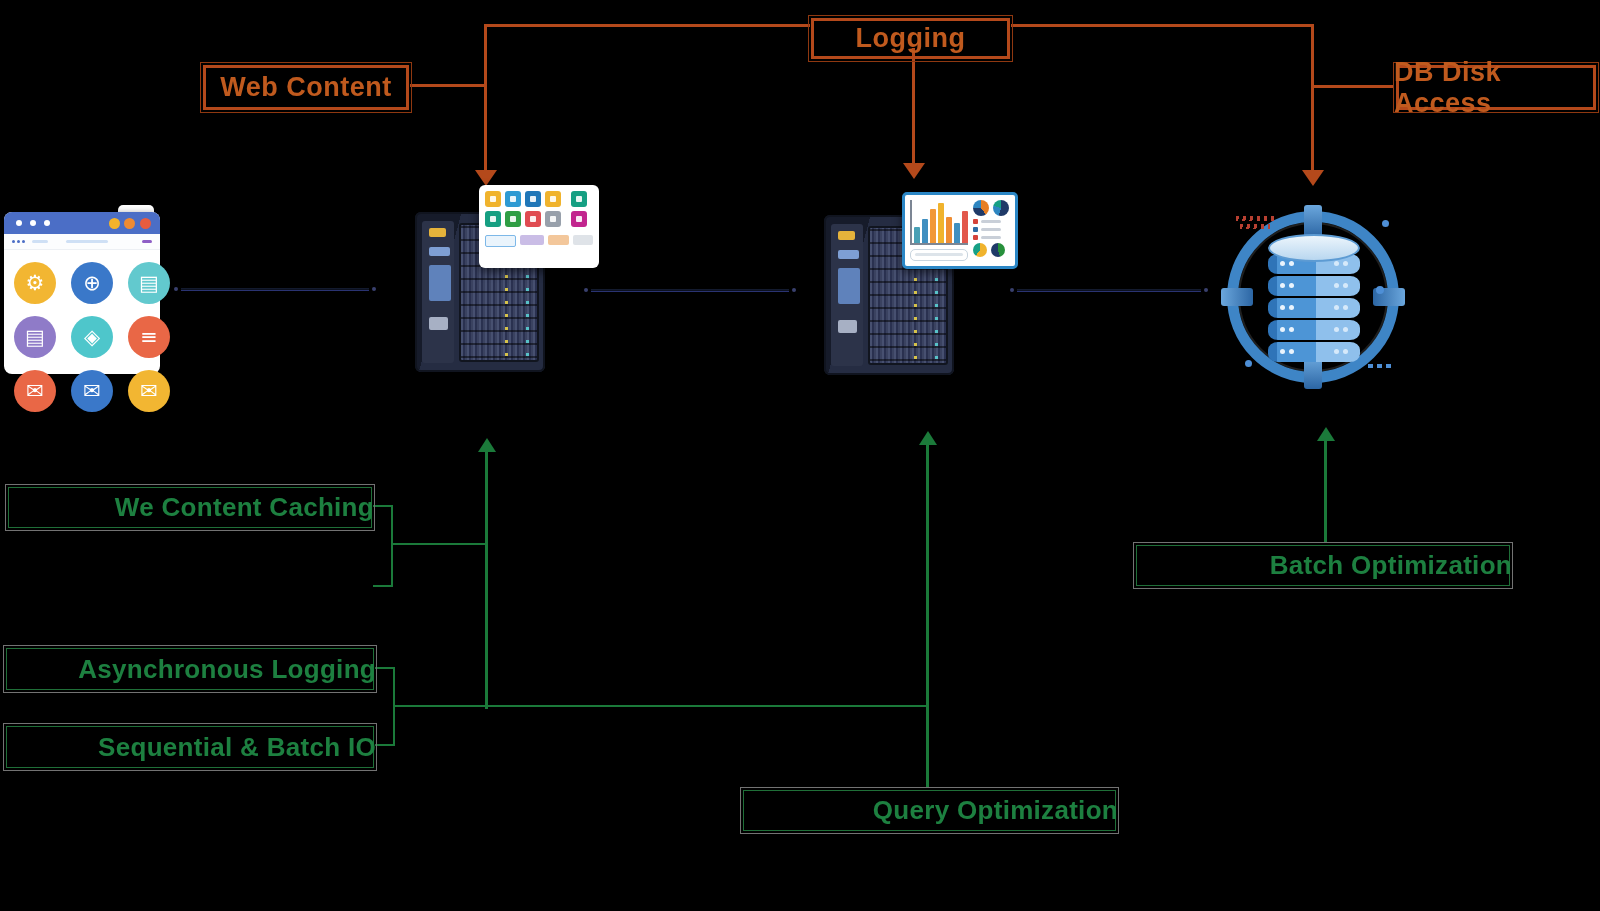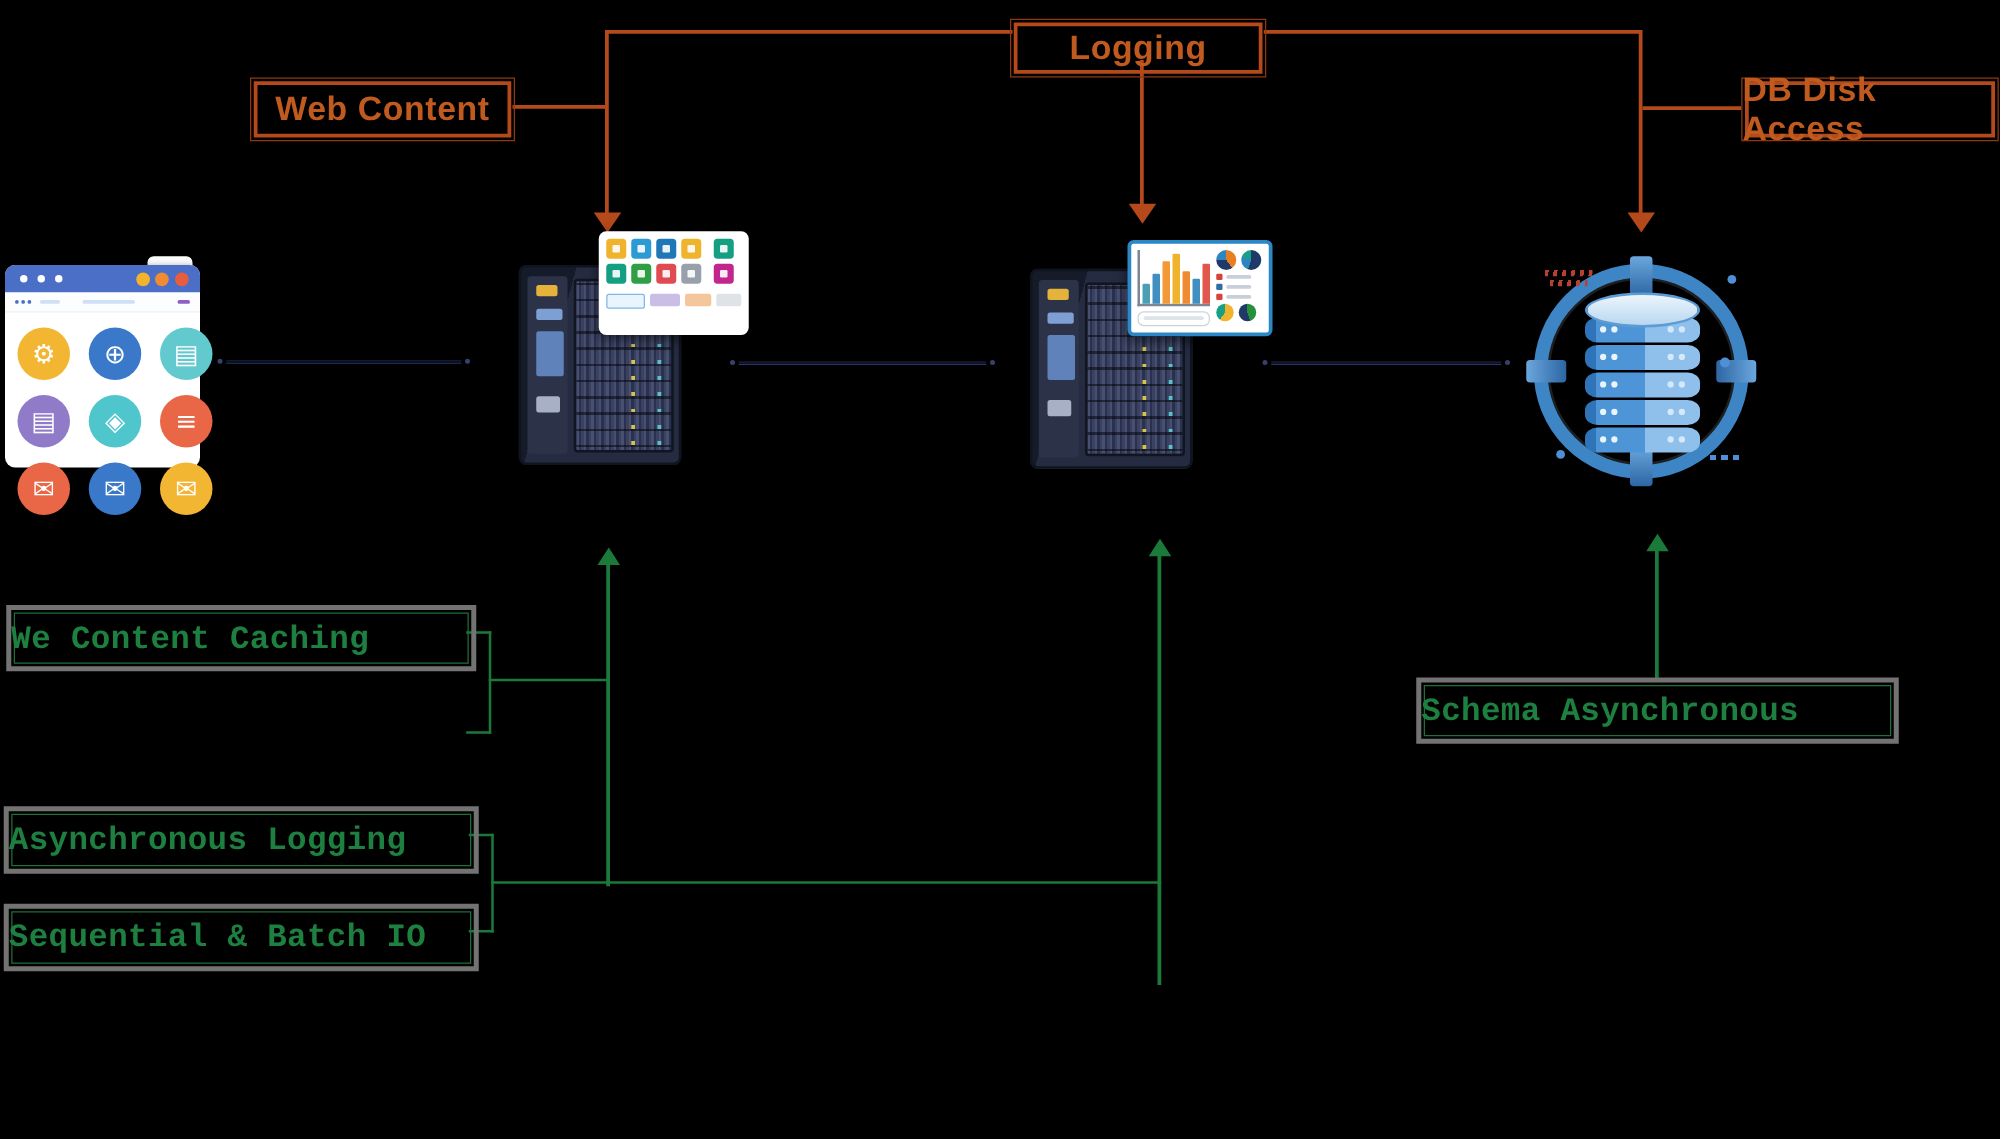--- a/index.html
+++ b/index.html
@@ -8,21 +8,21 @@
 
   
   .obox{position:absolute;border:1px solid #8f3810;display:flex;align-items:center;justify-content:center;}
   .obox::before{content:"";position:absolute;inset:2px;border:3px solid #b4491b;}
   .obox span{position:relative;color:#c05a1e;font-weight:700;font-size:27px;letter-spacing:.5px;}
   .oline{position:absolute;background:#b4491b;}
   .arr-down{position:absolute;width:0;height:0;border-left:11px solid transparent;
             border-right:11px solid transparent;border-top:16px solid #b4491b;}
 
   
-  .gbox{position:absolute;border:4px solid #737373;display:flex;align-items:center;justify-content:flex-start;font-family:Liberation Mono, monospace;}
+  .gbox{position:absolute;border:1px solid #737373;display:flex;align-items:center;justify-content:flex-end;}
   .gbox::before{content:"";position:absolute;inset:2px;border:1px solid #1f6f38;}
   .gbox span{position:relative;color:#1d8040;font-weight:700;font-size:26px;letter-spacing:.3px;}
   .gline{position:absolute;background:#1b7a3a;}
   .garr-up{position:absolute;width:0;height:0;border-left:9px solid transparent;
            border-right:9px solid transparent;border-bottom:14px solid #1b7a3a;}
 
   
   .nline{position:absolute;height:3px;
          background:linear-gradient(180deg,#131a2e 0 1px,#0c1120 1px 2px,#2a3372 2px 3px);}
   .nline::before,.nline::after{content:"";position:absolute;top:-1px;width:4px;height:4px;
@@ -323,17 +323,20 @@
 
   <div class="gbox" style="left:5px;top:484px;width:368px;height:45px;">
     <span>We Content Caching</span>
   </div>
   <div class="gbox" style="left:3px;top:645px;width:372px;height:46px;">
     <span>Asynchronous Logging</span>
   </div>
   <div class="gbox" style="left:3px;top:723px;width:372px;height:46px;">
     <span>Sequential &amp; Batch IO</span>
   </div>
+  <div class="gbox" style="left:740px;top:787px;width:377px;height:45px;">
+    <span>Query Optimization</span>
+  </div>
   <div class="gbox" style="left:1133px;top:542px;width:378px;height:45px;">
-    <span>Schema Asynchronous</span>
+    <span>Batch Optimization</span>
   </div>
 
 </div>
 
 </body></html>

